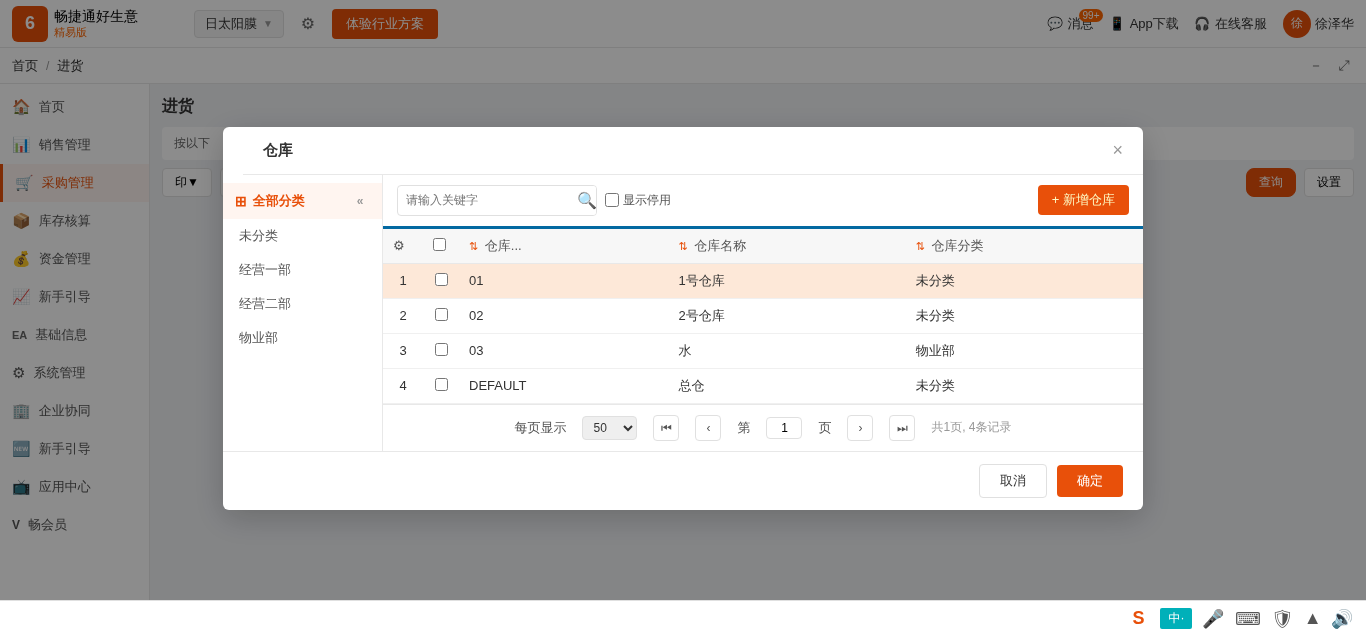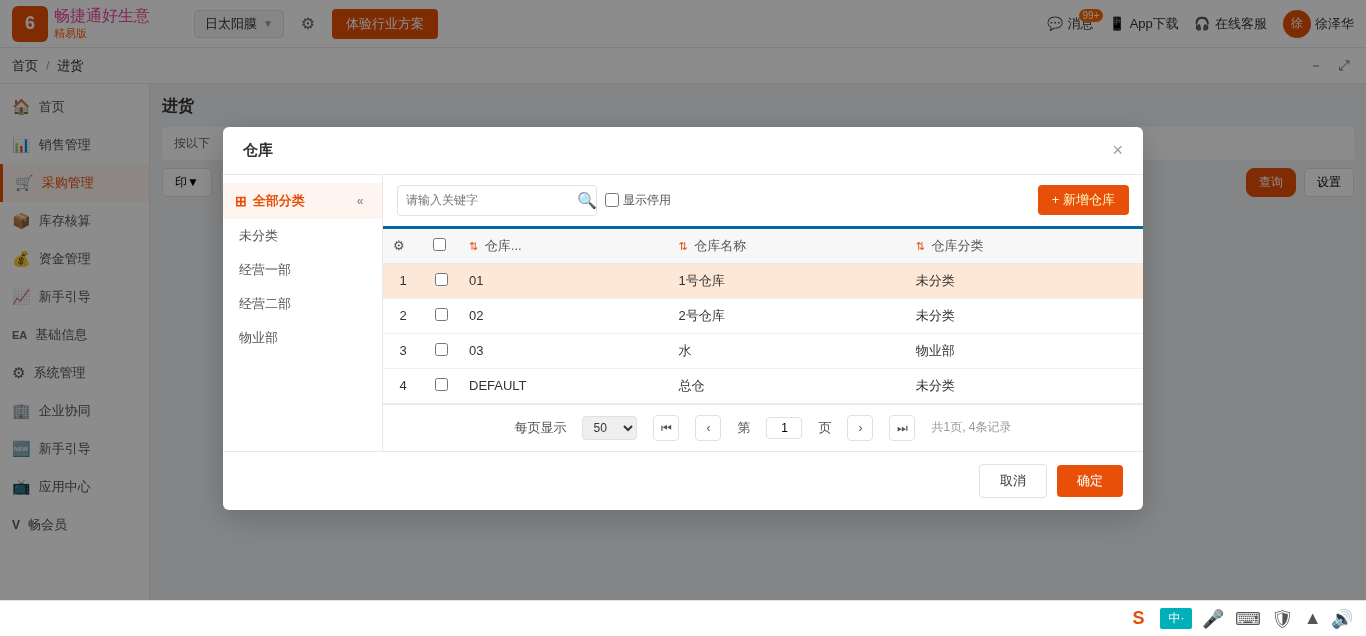--- a/index.html
+++ b/index.html
@@ -28,21 +28,21 @@
       background: #e8500a;
       border-radius: 6px;
       display: flex;
       align-items: center;
       justify-content: center;
       color: #fff;
       font-size: 18px;
       font-weight: bold;
       margin-right: 6px;
     }
-    .logo-text { font-size: 16px; color: #ec4899; line-height: 1.3; }
+    .logo-text { font-size: 14px; color: #000000; line-height: 1.3; }
     .logo-sub { font-size: 11px; color: #f60; }
     .nav-select-area {
       display: flex;
       align-items: center;
       margin-left: 8px;
       flex: 1;
       padding-left: 24px;
     }
     .nav-dropdown {
       display: flex;
@@ -237,20 +237,21 @@
       display: flex;
       flex-direction: column;
       box-shadow: 0 8px 32px rgba(0,0,0,0.2);
     }
     .modal-header {
       display: flex;
       align-items: center;
       justify-content: space-between;
       padding: 14px 20px;
       border-bottom: 1px solid #e8e8e8;
+      margin-left: 20px;
     }
     .modal-title { font-size: 15px; font-weight: bold; color: #333; }
     .modal-close {
       font-size: 18px;
       color: #999;
       cursor: pointer;
       line-height: 1;
     }
     .modal-body {
       display: flex;

